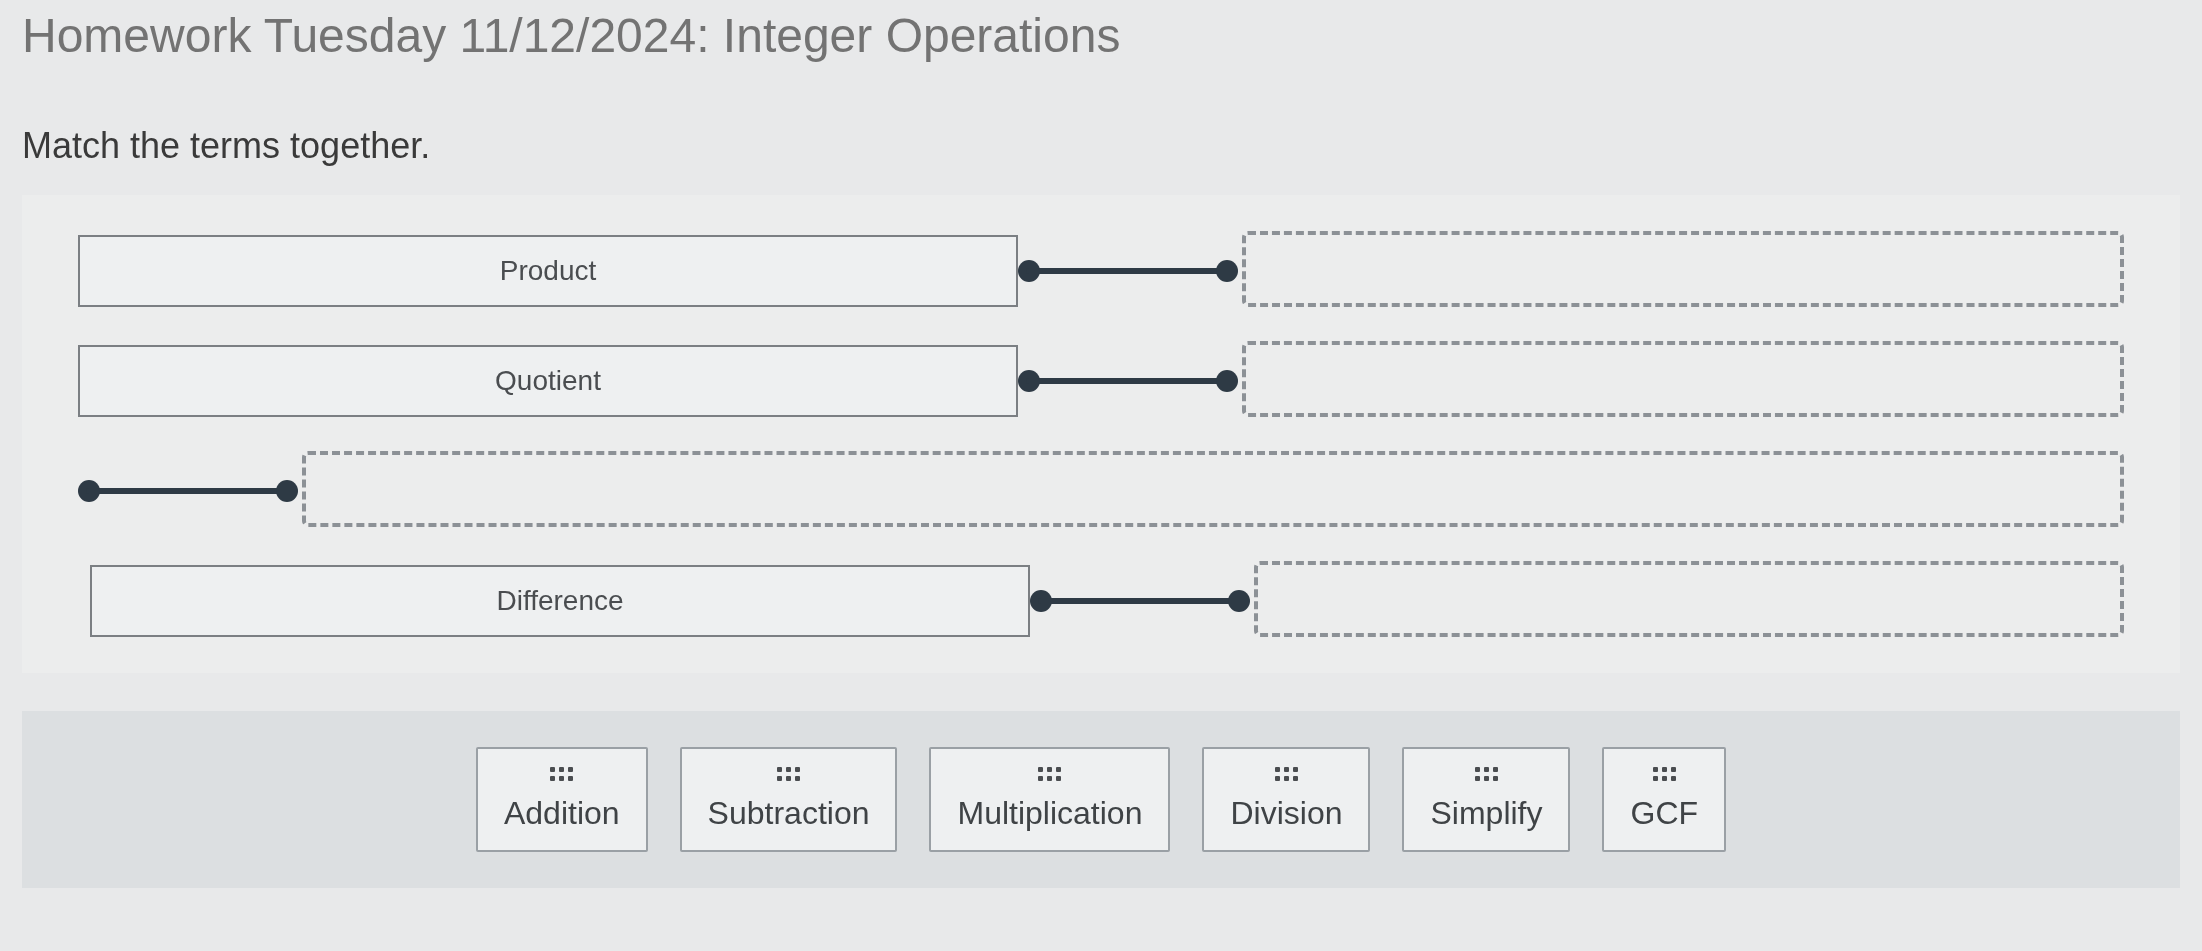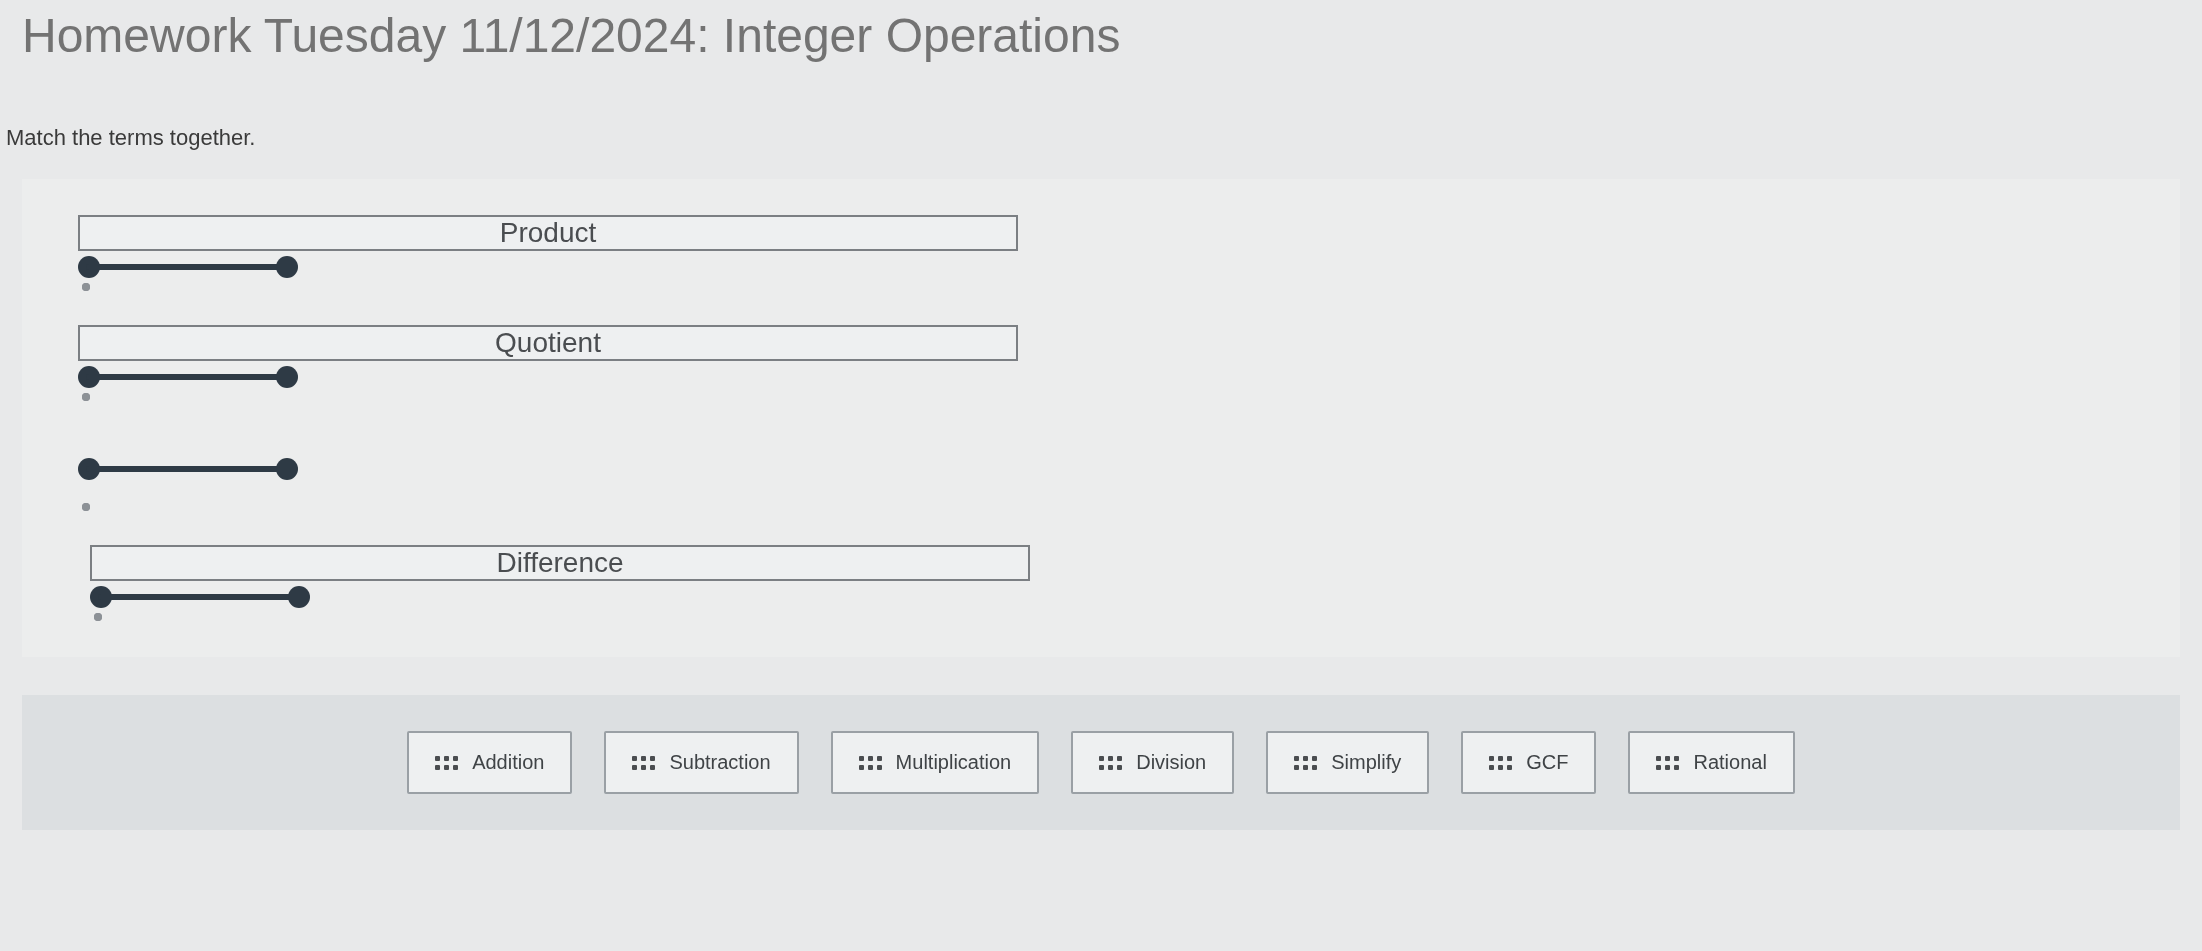--- a/index.html
+++ b/index.html
@@ -11,36 +11,35 @@
       height: 951px;
       padding: 0;
     }
     .page-title {
       font-size: 48px;
       font-weight: 400;
       color: #737373;
       padding: 8px 0 0 22px;
     }
     .instruction {
-      font-size: 22px;
+      font-size: 36px;
       color: #3a3a3a;
-      padding: 62px 0 0 6px;
+      padding: 62px 0 0 22px;
     }
     .matching-panel {
       margin: 28px 22px 0 22px;
       background: #eceded;
       padding: 36px 56px 36px 56px;
     }
     .match-row {
       display: flex;
-      align-items: flex-start;
+      align-items: flex-end;
       margin-bottom: 34px;
       position: relative;
       height: 76px;
-      flex-direction: column;
     }
     .match-row:last-child { margin-bottom: 0; padding-left: 12px; }
     .term-box {
       width: 940px;
       height: 72px;
       border: 2px solid #7b7f83;
       background: #eef0f1;
       display: flex;
       align-items: center;
       justify-content: center;
@@ -91,24 +90,25 @@
       justify-content: center;
       gap: 32px;
     }
     .token {
       display: inline-flex;
       align-items: center;
       gap: 14px;
       border: 2px solid #9aa0a5;
       background: #eef0f1;
       padding: 18px 26px;
-      font-size: 20px;
+      font-size: 32px;
       color: #3f4346;
       cursor: grab;
       border-radius: 2px;
+      flex-direction: column;
     }
     .drag-handle {
       display: inline-flex;
       flex-direction: column;
       gap: 4px;
     }
     .drag-handle-row {
       display: flex;
       gap: 4px;
     }
@@ -267,29 +267,14 @@
         </span>
       <span class="drag-handle-row">
           <span class="drag-dot"></span>
           <span class="drag-dot"></span>
           <span class="drag-dot"></span>
         </span>
     </span>
     <span>GCF</span>
   </div>
 
-  <div class="token">
-    <span class="drag-handle">
-      <span class="drag-handle-row">
-          <span class="drag-dot"></span>
-          <span class="drag-dot"></span>
-          <span class="drag-dot"></span>
-        </span>
-      <span class="drag-handle-row">
-          <span class="drag-dot"></span>
-          <span class="drag-dot"></span>
-          <span class="drag-dot"></span>
-        </span>
-    </span>
-    <span>Rational</span>
-  </div>
 
 </div>
 
 </body></html>

